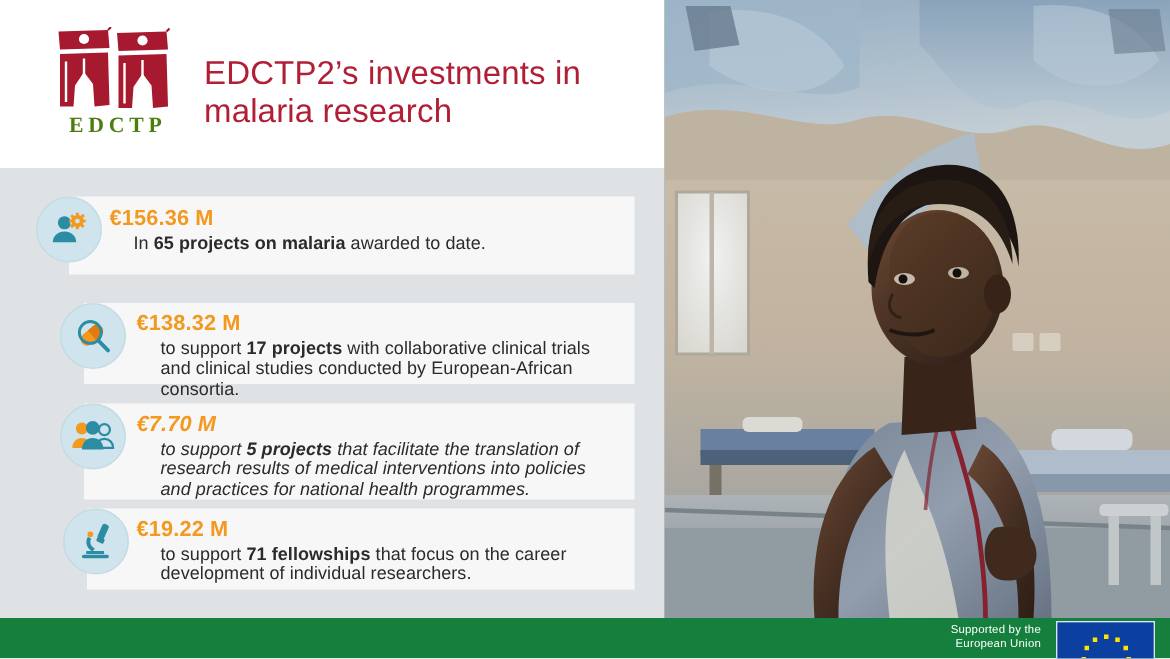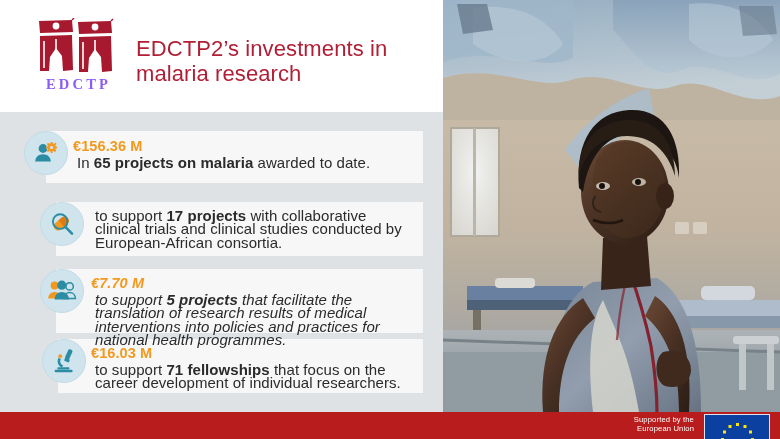--- a/index.html
+++ b/index.html
@@ -44,21 +44,21 @@
     width: 80px;
     height: 56px;
     display: block;
   }
   .logo-word {
     margin-top: 2px;
     font-family: "Liberation Serif", serif;
     font-size: 14.5px;
     font-weight: 700;
     letter-spacing: 3.2px;
-    color: #8b5cf6;
+    color: #4d7c0f;
     text-indent: 3px;
   }
   .title {
     position: absolute;
     left: 136px;
     top: 36px;
     width: 290px;
     color: #b01f35;
     font-size: 22px;
     line-height: 25px;
@@ -109,23 +109,23 @@
   .amount {
     color: #f3991f;
     font-size: 14.5px;
     font-weight: 700;
     line-height: 17px;
     letter-spacing: 0.1px;
     margin: 0;
   }
   .desc {
     color: #2b2b2b;
-    font-size: 15px;
+    font-size: 12px;
     line-height: 13.4px;
-    margin: 1px 0 0 4px;
+    margin: 1px 0 0 16px;
     letter-spacing: 0.05px;
   }
   .desc b { font-weight: 700; }
 
   
   #row-1 { top: 131px; }
   #row-1 .badge { left: 24px; }
   #row-1 .fact-card { left: 46px; width: 377px; height: 52px; }
   #row-1 .fact-text { left: 73px; top: 7px; width: 330px; }
 
@@ -156,21 +156,21 @@
   }
   .photo svg { display: block; width: 337px; height: 412px; }
 
   
   .footer {
     position: absolute;
     left: 0;
     top: 412px;
     width: 780px;
     height: 27px;
-    background: #b91c1c;
+    background: #15803d;
   }
   .eu-text {
     position: absolute;
     right: 86px;
     top: 3px;
     width: 120px;
     text-align: right;
     color: #ffffff;
     font-size: 7.6px;
     line-height: 9.4px;
@@ -266,20 +266,21 @@
         <svg width="30" height="30" viewBox="0 0 30 30">
           <g transform="rotate(-40 15 13)">
             <rect x="5" y="9.5" width="17" height="8.4" rx="4.2" fill="#f3991f"></rect>
             <path d="M13.5 9.5h4.3a4.2 4.2 0 0 1 0 8.4h-4.3z" fill="#e07b12"></path>
           </g>
           <circle cx="13.2" cy="12.6" r="7.3" fill="none" stroke="#2b8ca3" stroke-width="1.9"></circle>
           <path d="M18.6 18.1 L25 24.6" stroke="#2b8ca3" stroke-width="2.6" stroke-linecap="round" fill="none"></path>
         </svg>
       </div>
       <div class="fact-text">
+        <p class="amount">€138.32 M</p>
         <p class="desc"><span>to support </span><b>17 projects</b><span> with collaborative clinical trials and clinical studies conducted by European-African consortia.</span></p>
       </div>
     </div>
 
     <div class="fact" id="row-3">
       <div class="fact-card"></div>
       <div class="badge">
         <svg width="30" height="30" viewBox="0 0 30 30">
           <circle cx="7.6" cy="9.6" r="4" fill="#f3991f"></circle>
           <path d="M1.2 22.6c0-4 2.9-6.6 6.4-6.6s6.4 2.6 6.4 6.6z" fill="#f3991f"></path>
@@ -301,21 +302,21 @@
         <svg width="30" height="30" viewBox="0 0 30 30">
           <rect x="17.5" y="3.2" width="4.6" height="10.4" rx="1.6" fill="#2b8ca3" transform="rotate(24 19.8 8.4)"></rect>
           <rect x="15.4" y="12.4" width="5.2" height="3.4" rx="1" fill="#2b8ca3" transform="rotate(24 18 14.1)"></rect>
           <path d="M12.8 21.6c-2.6-1.3-4.2-3.6-4.2-6.3 0-1.3.4-2.5 1-3.5l2.2 1.4c-.4.6-.6 1.3-.6 2.1 0 1.9 1.2 3.5 3 4.3z" fill="#2b8ca3"></path>
           <circle cx="11.2" cy="10.2" r="1.9" fill="#f3991f"></circle>
           <rect x="8.4" y="21.3" width="12" height="2.1" rx="0.6" fill="#2b8ca3"></rect>
           <rect x="5.6" y="23.8" width="18" height="2.4" rx="1.2" fill="#2b8ca3"></rect>
         </svg>
       </div>
       <div class="fact-text">
-        <p class="amount">€16.03 M</p>
+        <p class="amount">€19.22 M</p>
         <p class="desc"><span>to support </span><b>71 fellowships</b><span> that focus on the career development of individual researchers.</span></p>
       </div>
     </div>
   </div>
 
   <div class="photo">
     <svg viewBox="0 0 337 412" preserveAspectRatio="xMidYMid slice">
       <defs>
         <linearGradient id="wallG" x1="0" y1="0" x2="0" y2="1">
           <stop offset="0%" stop-color="#d9cbb6"></stop>

